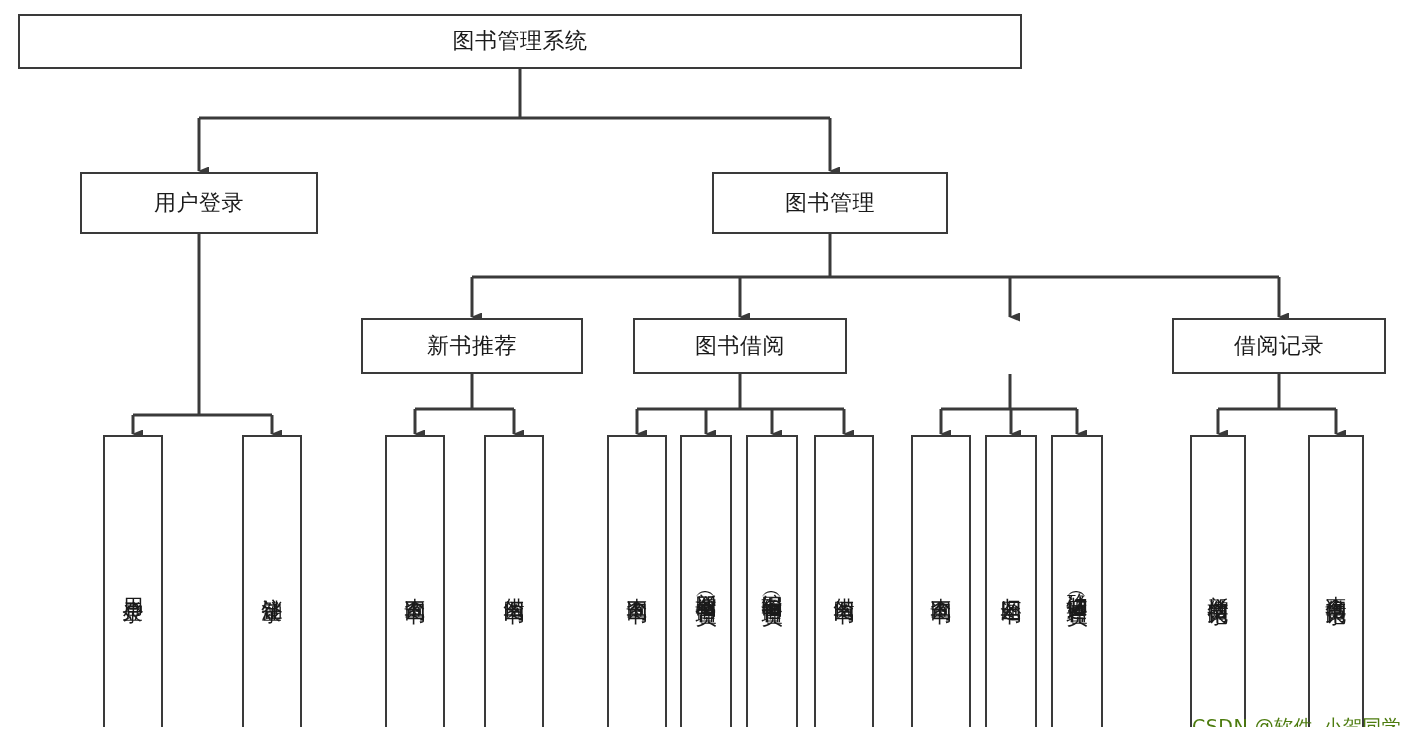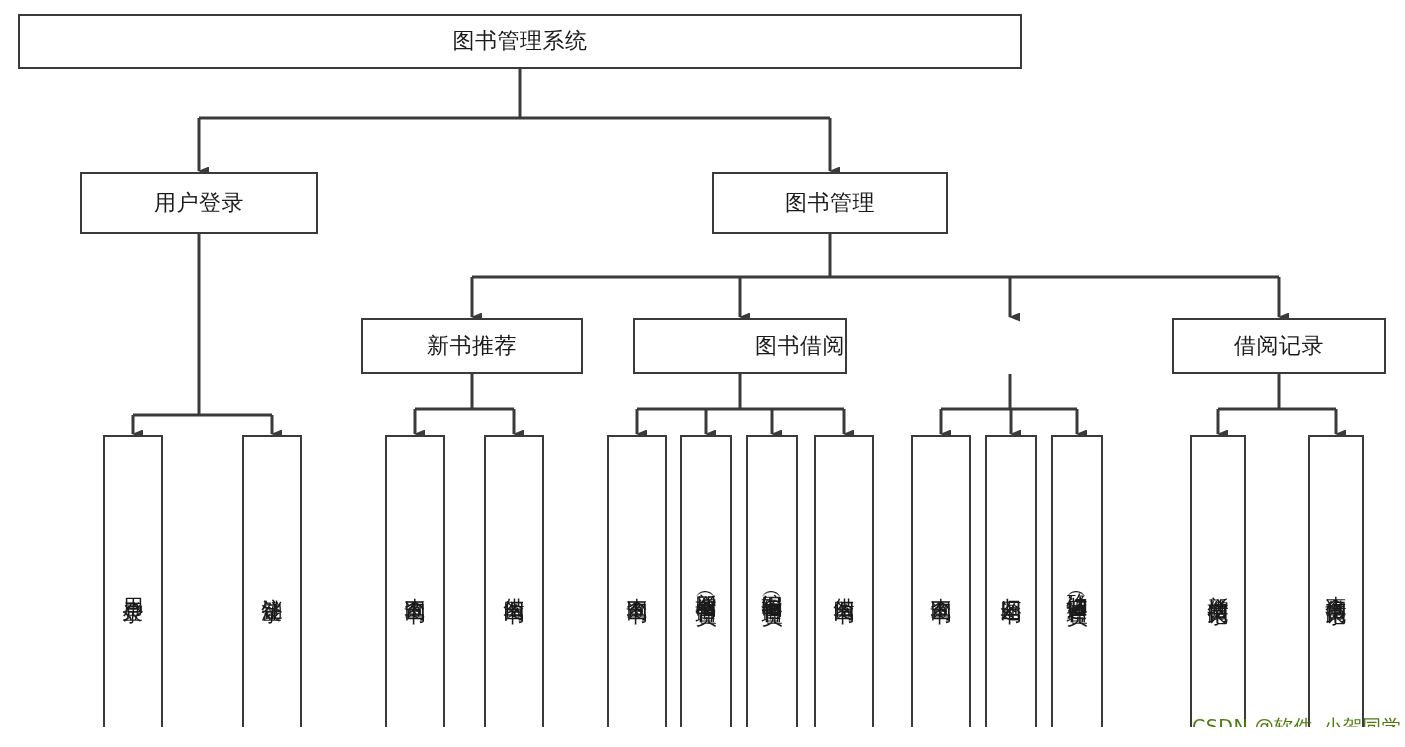--- a/index.html
+++ b/index.html
@@ -120,21 +120,21 @@
   <div class="node horiz" style="left: 80px; top: 172px; width: 238px; height: 62px;">
     <span class="ntext">用户登录</span>
   </div>
   <div class="node horiz" style="left: 361px; top: 318px; width: 222px; height: 56px;">
     <span class="ntext">新书推荐</span>
   </div>
 
   <div class="node horiz" style="left: 712px; top: 172px; width: 236px; height: 62px;">
     <span class="ntext">图书管理</span>
   </div>
-  <div class="node horiz" style="left: 633px; top: 318px; width: 214px; height: 56px; justify-content: flex-end;">
+  <div class="node horiz" style="left: 633px; top: 318px; width: 214px; height: 56px;">
     <span class="ntext">图书借阅</span>
   </div>
   <div class="node horiz" style="left: 1172px; top: 318px; width: 214px; height: 56px;">
     <span class="ntext">借阅记录</span>
   </div>
 
   <div class="node vert" style="left: 103px; top: 435px; width: 60px; height: 300px;">
     <span class="vtext">用户登录</span>
   </div>
   <div class="node vert" style="left: 242px; top: 435px; width: 60px; height: 300px;">

